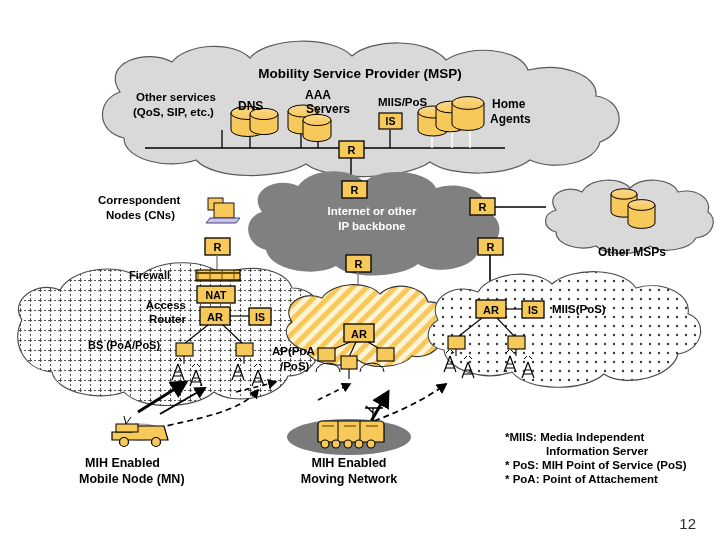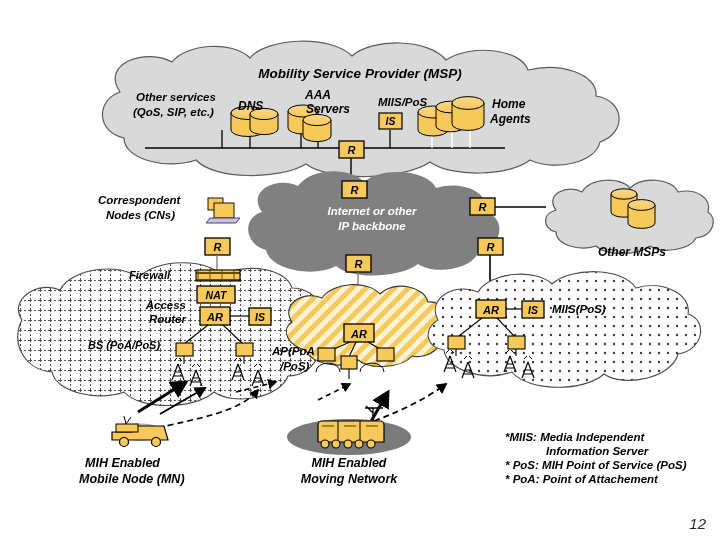--- a/index.html
+++ b/index.html
@@ -8,41 +8,41 @@
   }
   body {
     width: 720px; height: 540px;
     font-family: "Liberation Sans", sans-serif;
     overflow: hidden;
     position: relative;
   }
   #stage {
     position: absolute;
     left: 0; top: 0;
-    width: 720px; height: 540px; font-style: italic;
+    width: 720px; height: 540px;
   }
   svg#diagram {
     position: absolute;
     left: 0; top: 0;
     width: 720px; height: 540px;
   }
   .lbl {
     font-family: "Liberation Sans", sans-serif;
     font-weight: bold;
     fill: #000000;
   }
   .lbl-white { fill: #ffffff; }
   .nodebox-text {
     font-family: "Liberation Sans", sans-serif;
     font-weight: bold;
     fill: #000000;
   }
   .pagenum {
     position: absolute;
-    right: 14px;
+    right: 24px;
     bottom: 8px;
     font-family: "Liberation Sans", sans-serif;
     font-size: 15px;
     color: #2b2b2b;
   }
 </style>
 </head>
 <body>
 
 <div id="stage">

